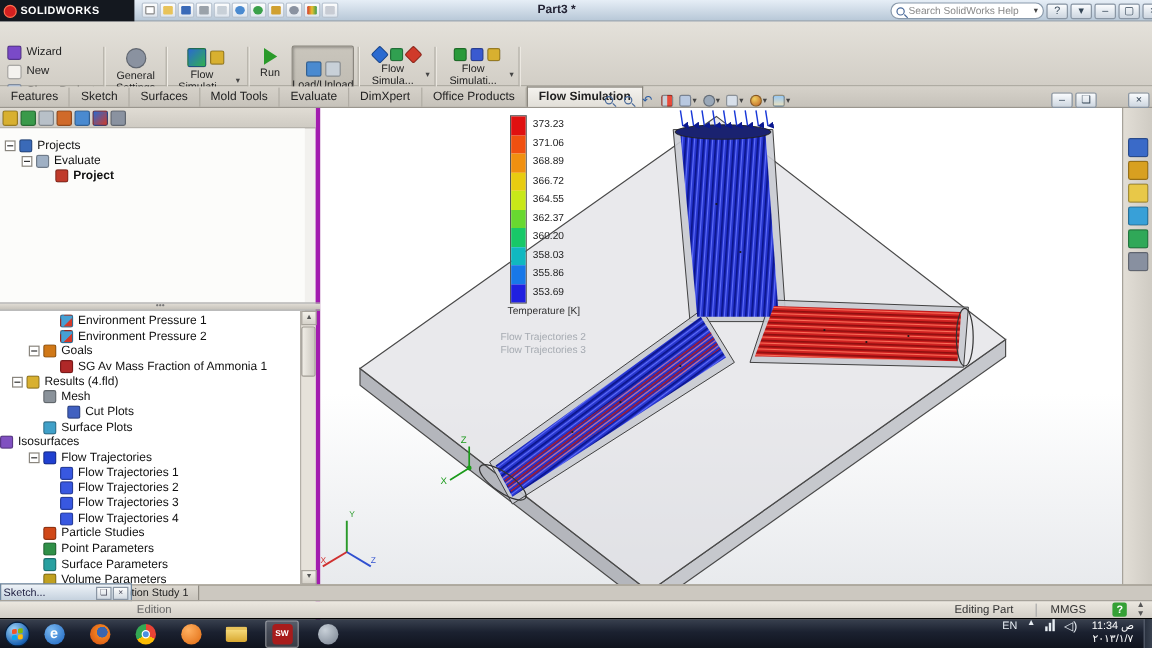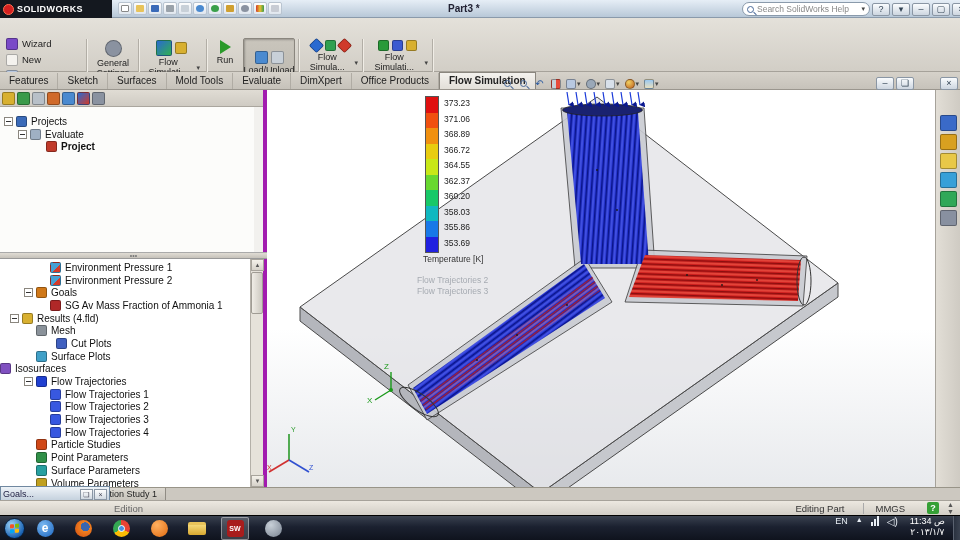--- a/index.html
+++ b/index.html
@@ -520,21 +520,21 @@
     <div class="rsic" style="background:#d8a020"></div>
     <div class="rsic" style="background:#e8c848"></div>
     <div class="rsic" style="background:#38a0d8"></div>
     <div class="rsic" style="background:#30a858"></div>
     <div class="rsic" style="background:#8890a0"></div>
   </div>
 
   <div class="abs" id="motionrow">
     <div id="motiontab">Motion Study 1</div>
     <div id="dlwin">
-      <span class="t">Goals...</span>
+      <span class="t">Sketch...</span>
       <span class="dlbtn">❏</span>
       <span class="dlbtn">×</span>
     </div>
   </div>
 
   <div class="abs" id="statusbar">
     <span style="margin-left:114px;color:#666">Edition</span>
     <span style="margin-left:auto">Editing Part</span>
     <span style="margin:0 14px 0 18px;border-left:1px solid #aaa;padding-left:12px">MMGS</span>
     <span id="helpbadge">?</span>

